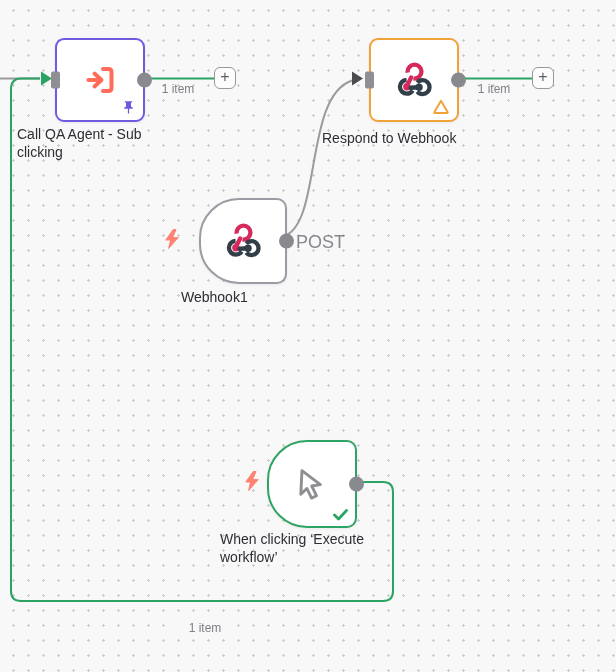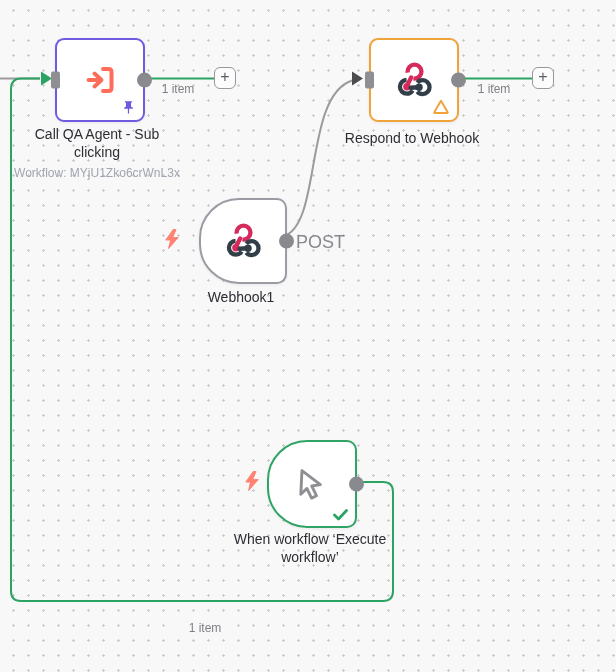--- a/index.html
+++ b/index.html
@@ -32,21 +32,21 @@
     position:absolute; z-index:2; width:22px; height:22px; box-sizing:border-box;
     border:1.6px solid #97979d; border-radius:6px; background:#fcfcfc;
     color:#5f5f66; font-size:16px; line-height:18px; text-align:center; cursor:pointer;
   }
   .plus-qa{left:214px; top:67px;}
   .plus-respond{left:532px; top:67px;}
   .count{position:absolute; z-index:2; font-size:12px; color:#7e7f87; width:60px; text-align:center;margin-top:27px;}
   .count-qa{left:148px; top:55px;}
   .count-respond{left:464px; top:55px;}
   .count-bottom{left:173px; top:594px; background:#f9f8f8; padding:0 2px; z-index:1;}
-  .node-label{position:absolute; z-index:2; text-align:center; font-size:14px;
+  .node-label{position:absolute; z-index:2; text-align:left; font-size:14px;
     color:#2d2d34; line-height:1.32;}
   .label-qa{left:17px; top:125px; width:160px;}
   .label-respond{left:322px; top:129px; width:180px;}
   .label-webhook{left:181px; top:288px; width:120px;}
   .label-execute{left:220px; top:530px; width:180px;}
   .subtitle{position:absolute; z-index:2; left:2px; top:166px; width:190px;
     text-align:center; font-size:12px; color:#a0a5af;}
   .post-label{position:absolute; z-index:2; left:296px; top:232px; font-size:18px; color:#87888f;}
   .bolt{position:absolute; z-index:2; line-height:0;}
   .bolt-webhook{left:165px; top:229px;}
@@ -149,22 +149,21 @@
   <div class="plus plus-respond">+</div>
 
   <div class="count count-qa">1 item</div>
   <div class="count count-respond">1 item</div>
   <div class="count count-bottom">1 item</div>
 
   <div class="node-label label-qa">
     <span>Call QA Agent - Sub</span><br>
     <span>clicking</span>
   </div>
-  <div class="subtitle">Workflow: MYjU1Zko6crWnL3x</div>
   <div class="node-label label-respond">Respond to Webhook</div>
   <div class="node-label label-webhook">Webhook1</div>
   <div class="post-label">POST</div>
   <div class="node-label label-execute">
-    <span>When workflow ‘Execute</span><br>
+    <span>When clicking ‘Execute</span><br>
     <span>workflow’</span>
   </div>
 
 </div>
 
 </body></html>

